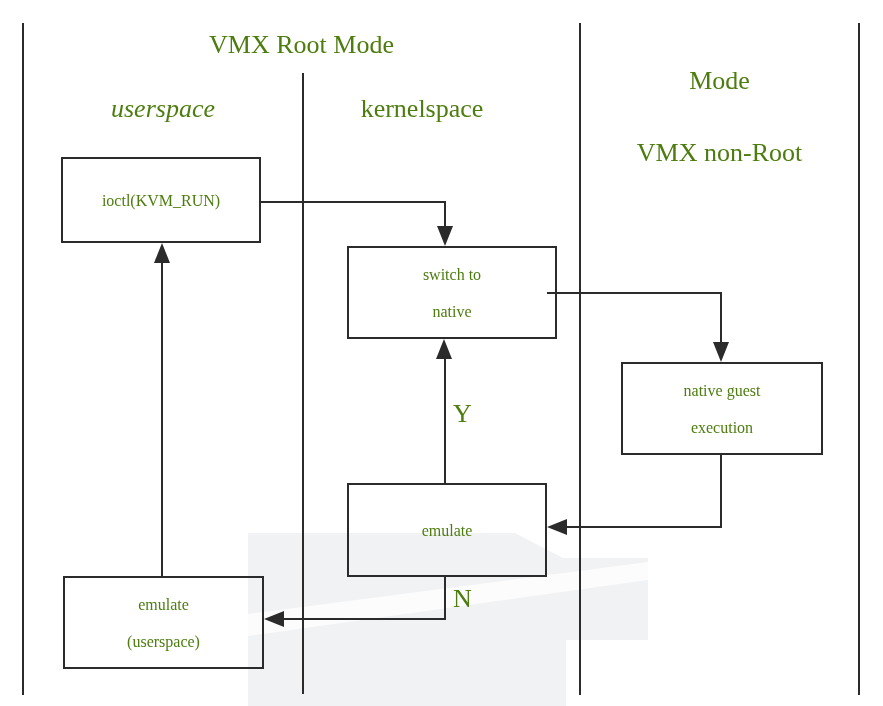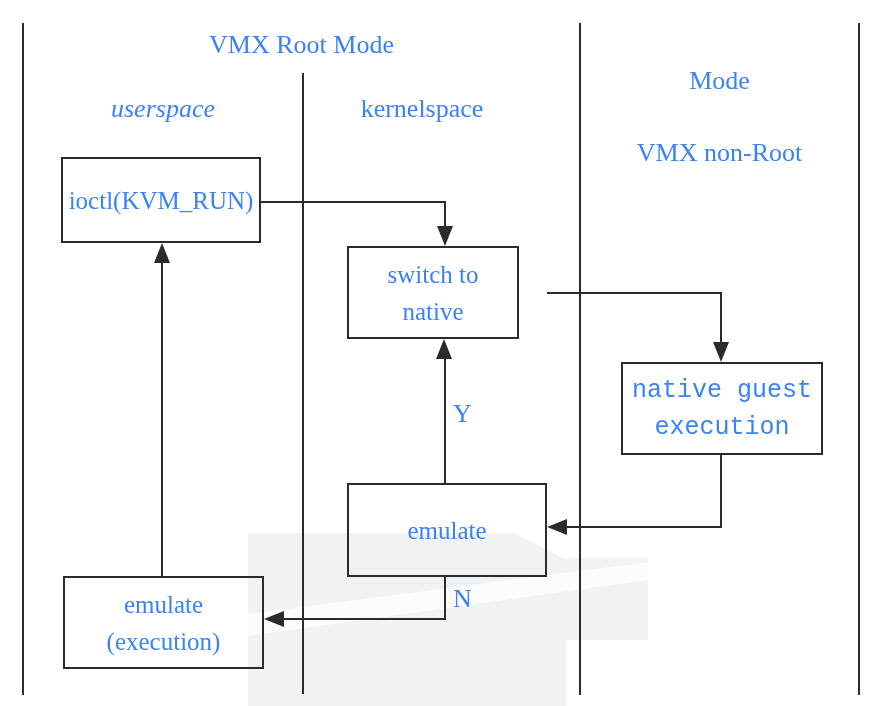--- a/index.html
+++ b/index.html
@@ -1,31 +1,31 @@
 <!DOCTYPE html>
 <html><head>
 <meta charset="utf-8">
 <style>
   html,body{margin:0;padding:0;background:#ffffff;}
   .canvas{
     position:relative;width:883px;height:706px;background:#ffffff;
-    font-family:"Liberation Serif","DejaVu Serif",serif;color:#3b82f6;overflow:hidden;
+    font-family:"Liberation Serif","DejaVu Serif",serif;color:#4d7c0f;overflow:hidden;
   }
   .layer{position:absolute;inset:0;}
   .wm-layer{z-index:0;}
   .ink-layer{z-index:1;}
   
   .vline{position:absolute;width:2px;background:#2b2b2b;}
   
   .region-label{position:absolute;text-align:center;font-size:26px;line-height:36px;white-space:pre-line;}
   
   .box{
     position:absolute;border:2px solid #2b2b2b;background:transparent;box-sizing:border-box;
     display:flex;flex-direction:column;align-items:center;justify-content:center;
-    font-size:25px;line-height:37px;text-align:center;
+    font-size:16px;line-height:37px;text-align:center;
   }
   
   .seg{position:absolute;background:#2b2b2b;}
   
   .arr{position:absolute;width:0;height:0;}
   .arr-down{border-left:8px solid transparent;border-right:8px solid transparent;border-top:20px solid #2b2b2b;}
   .arr-up{border-left:8px solid transparent;border-right:8px solid transparent;border-bottom:20px solid #2b2b2b;}
   .arr-left{border-top:8px solid transparent;border-bottom:8px solid transparent;border-right:20px solid #2b2b2b;}
   
   .edge-label{position:absolute;font-size:26px;line-height:26px;}
@@ -54,37 +54,37 @@
       <span style="display:block">Mode</span>
       <span style="display:block">VMX non-Root</span>
     </div>
     <div class="region-label" style="left:23px;top:91px;width:280px;font-style:italic;">userspace</div>
     <div class="region-label" style="left:303px;top:91px;width:238px;">kernelspace</div>
 
     <div class="box" style="left:61px;top:157px;width:200px;height:86px;">
       <span>ioctl(KVM_RUN)</span>
     </div>
 
-    <div class="box" style="left:347px;top:246px;width:172px;height:93px;">
+    <div class="box" style="left:347px;top:246px;width:210px;height:93px;">
       <span>switch to</span>
       <span>native</span>
     </div>
 
-    <div class="box" style="left:621px;top:362px;width:202px;height:93px;font-family:Liberation Mono, monospace;">
+    <div class="box" style="left:621px;top:362px;width:202px;height:93px;">
       <span>native guest</span>
       <span>execution</span>
     </div>
 
     <div class="box" style="left:347px;top:483px;width:200px;height:94px;">
       <span>emulate</span>
     </div>
 
     <div class="box" style="left:63px;top:576px;width:201px;height:93px;">
       <span>emulate</span>
-      <span>(execution)</span>
+      <span>(userspace)</span>
     </div>
 
     <div class="seg" style="left:261px;top:201px;width:185px;height:2px;"></div>
     <div class="seg" style="left:444px;top:201px;width:2px;height:27px;"></div>
     <div class="arr arr-down" style="left:437px;top:226px;"></div>
 
     <div class="seg" style="left:547px;top:292px;width:175px;height:2px;"></div>
     <div class="seg" style="left:720px;top:292px;width:2px;height:52px;"></div>
     <div class="arr arr-down" style="left:713px;top:342px;"></div>
 

